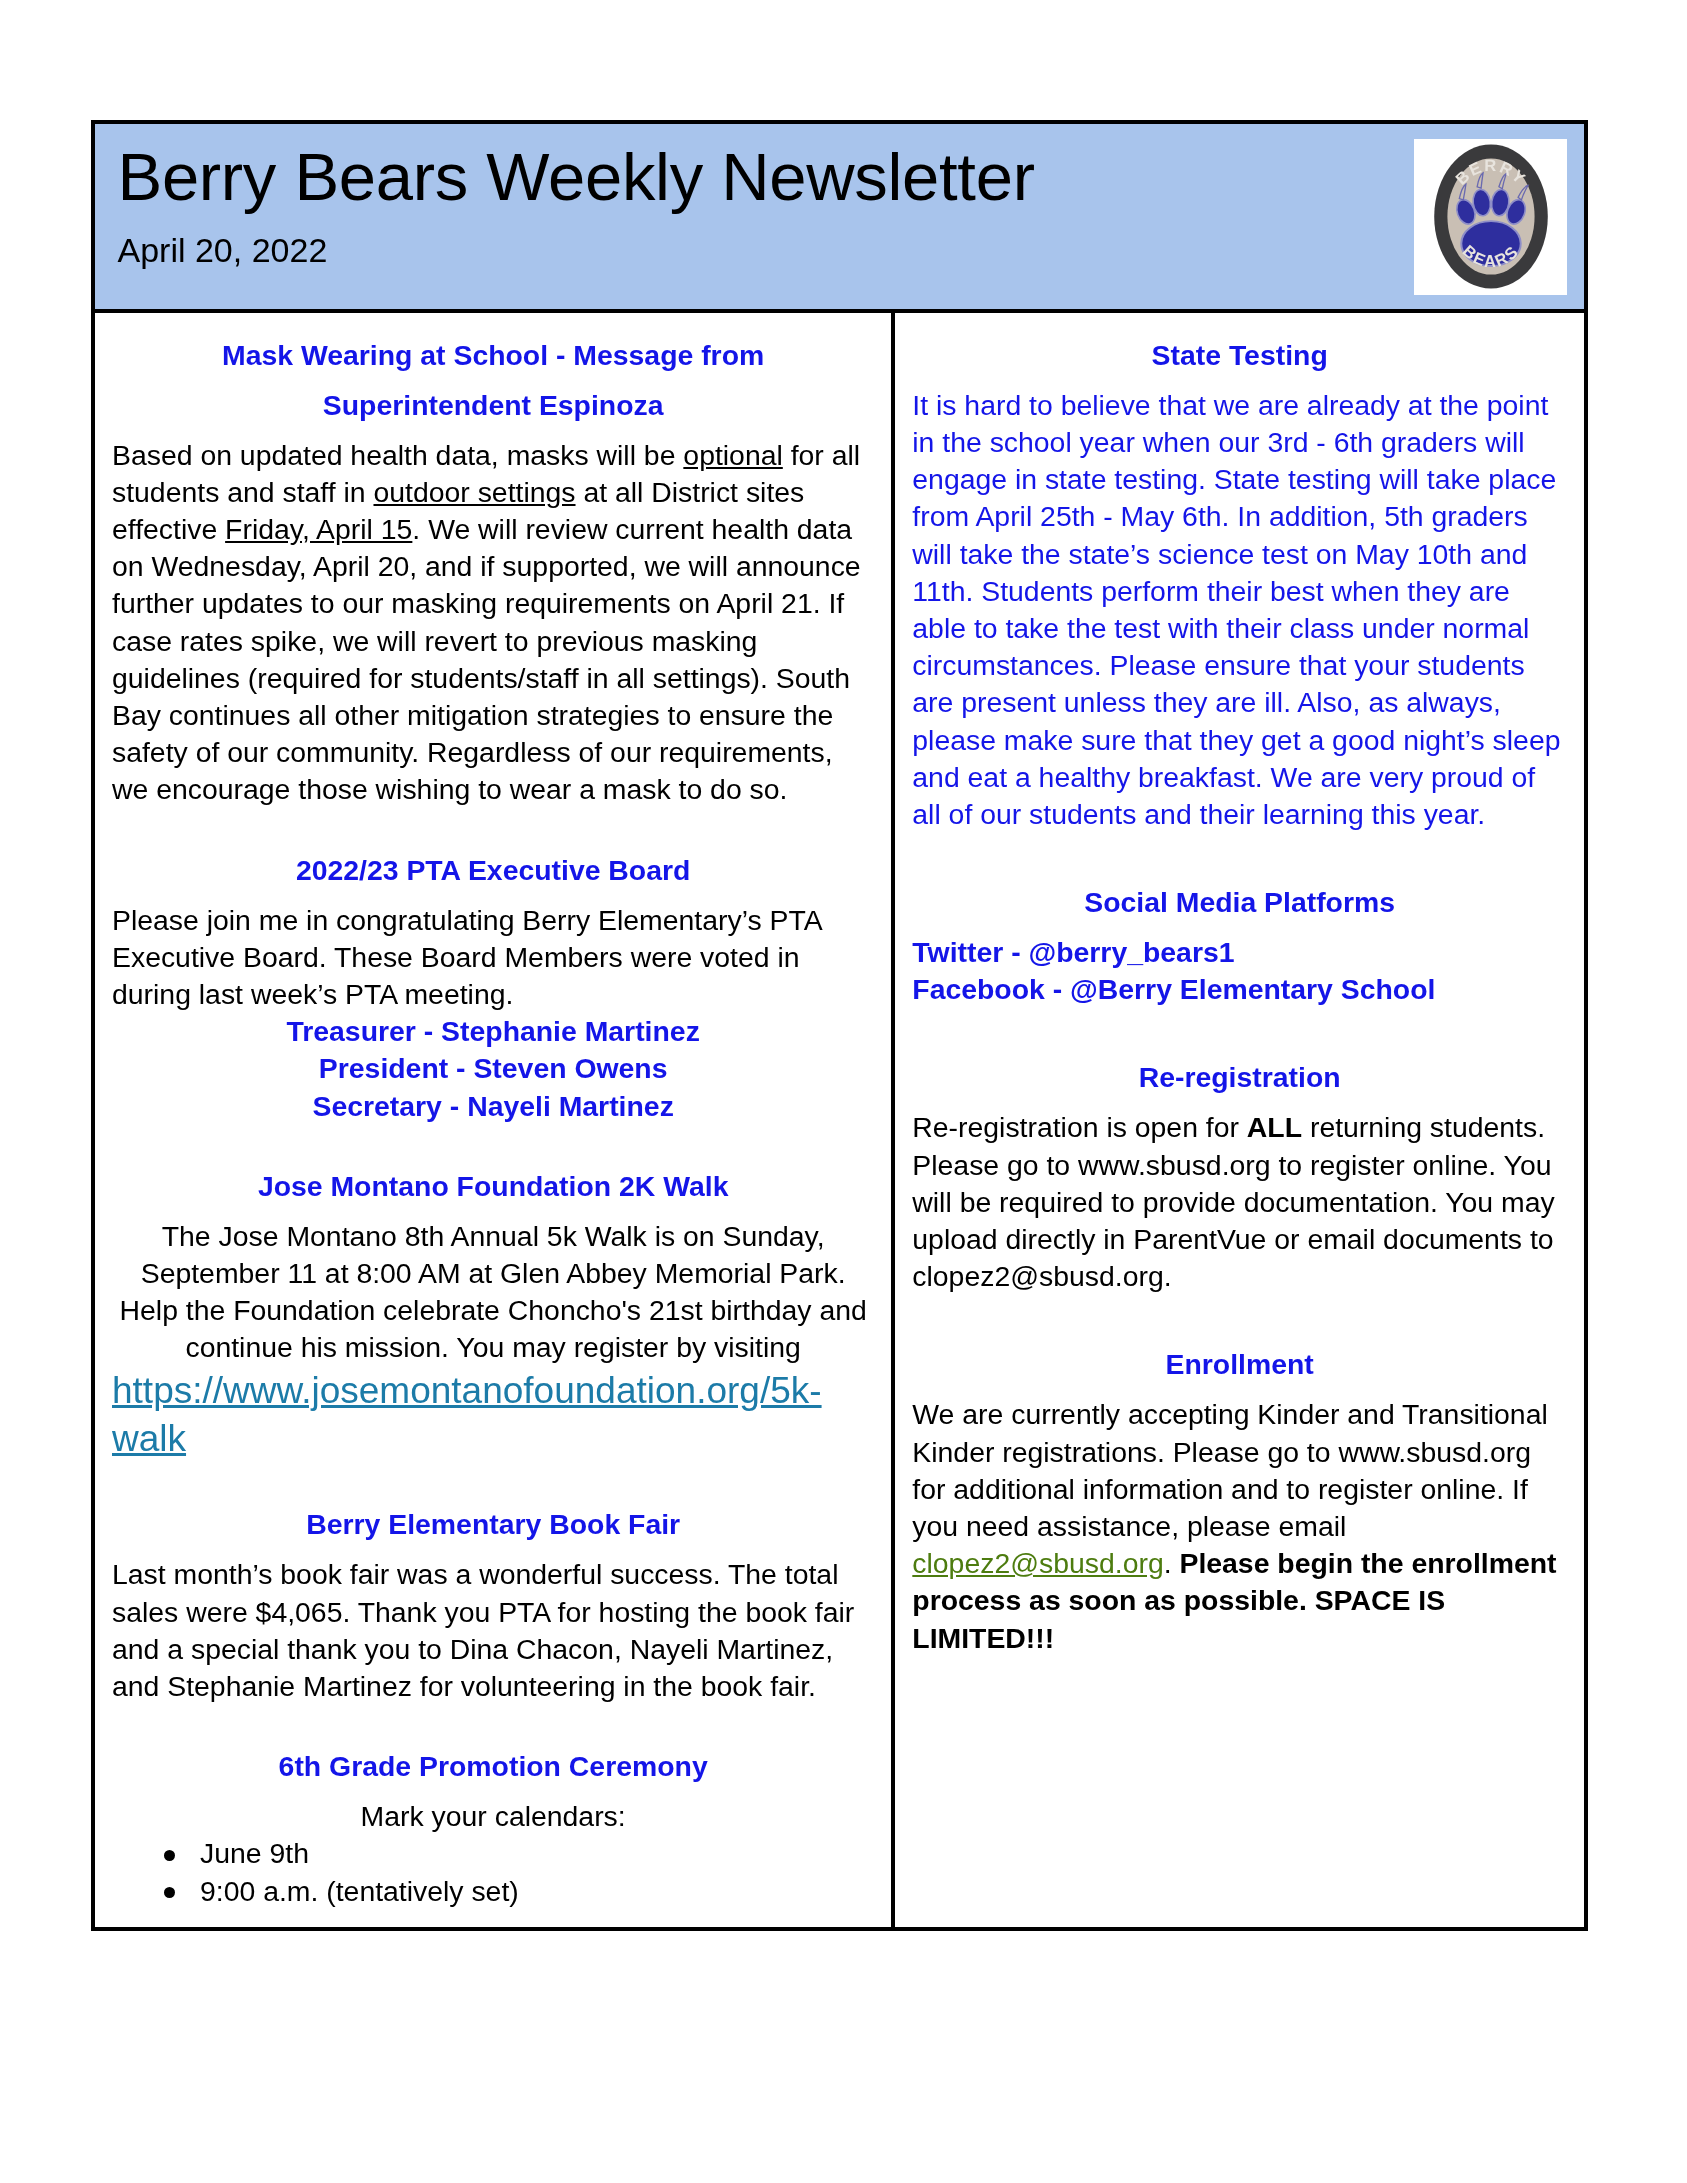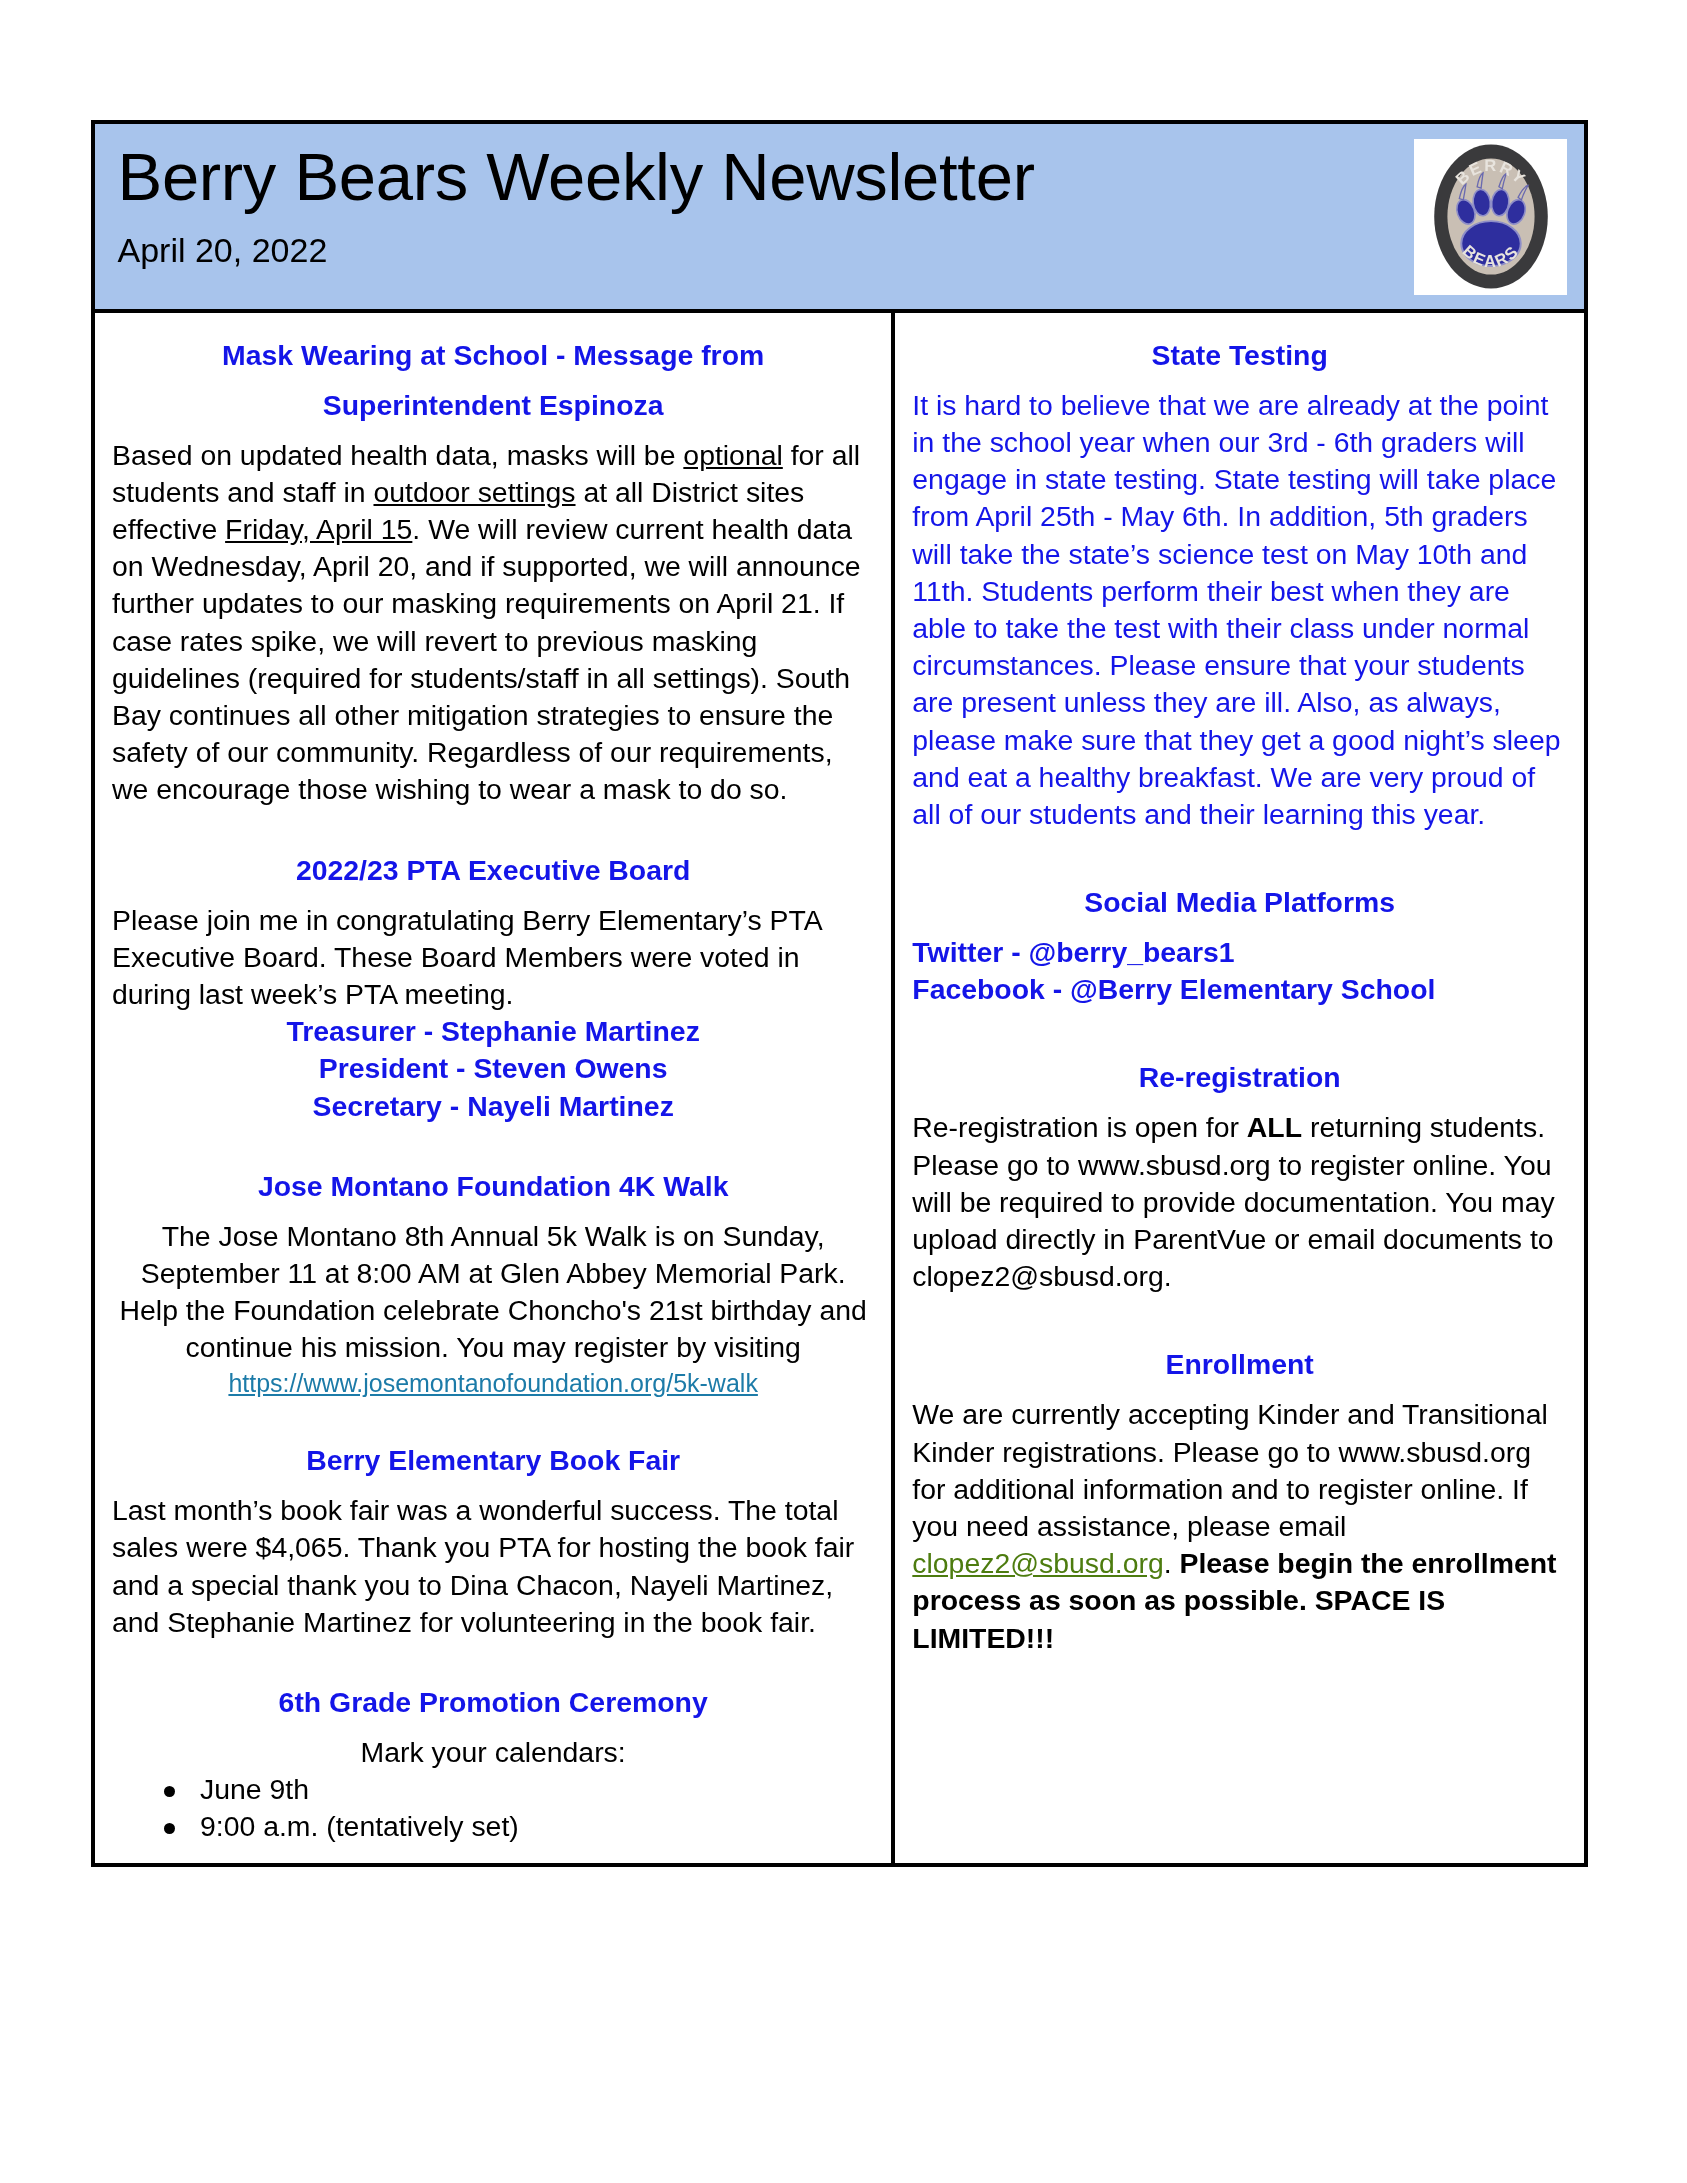--- a/index.html
+++ b/index.html
@@ -134,23 +134,22 @@
 
   u.ul { text-decoration: underline; }
   b.bold { font-weight: bold; }
 
   a.link {
     color: #4d7c0f;
     text-decoration: underline;
   }
   a.link-wide {
     display: block;
-    text-align: center;
     color: #1C7BA8;
-    font-size: 25px;
+    font-size: 37px;
     line-height: 1.31;
   }
 
   
   ul.bullets {
     margin: 0;
     padding: 0 0 0 52px;
     list-style: none;
   }
   ul.bullets li {
@@ -224,21 +223,21 @@
         <div class="gap-md"></div>
 
         <div class="sec-title">2022/23 PTA Executive Board</div>
         <p class="body-text">Please join me in congratulating Berry Elementary’s PTA Executive Board.  These Board Members were voted in during last week’s PTA meeting.</p>
         <div class="blue-line">Treasurer - Stephanie Martinez</div>
         <div class="blue-line">President - Steven Owens</div>
         <div class="blue-line">Secretary - Nayeli Martinez</div>
 
         <div class="gap-md"></div>
 
-        <div class="sec-title">Jose Montano Foundation 4K Walk</div>
+        <div class="sec-title">Jose Montano Foundation 2K Walk</div>
         <p class="body-text center">The Jose Montano 8th Annual 5k Walk is on Sunday, September 11 at 8:00 AM at Glen Abbey Memorial Park. Help the Foundation celebrate Choncho's 21st birthday and continue his mission. You may register by visiting</p>
         <a class="link-wide" href="#">https://www.josemontanofoundation.org/5k-walk</a>
 
         <div class="gap-md"></div>
 
         <div class="sec-title">Berry Elementary Book Fair</div>
         <p class="body-text">Last month’s book fair was a wonderful success.  The total sales were $4,065.  Thank you PTA for hosting the book fair and a special thank you to Dina Chacon, Nayeli Martinez, and Stephanie Martinez for volunteering in the book fair.</p>
 
         <div class="gap-md"></div>
 

